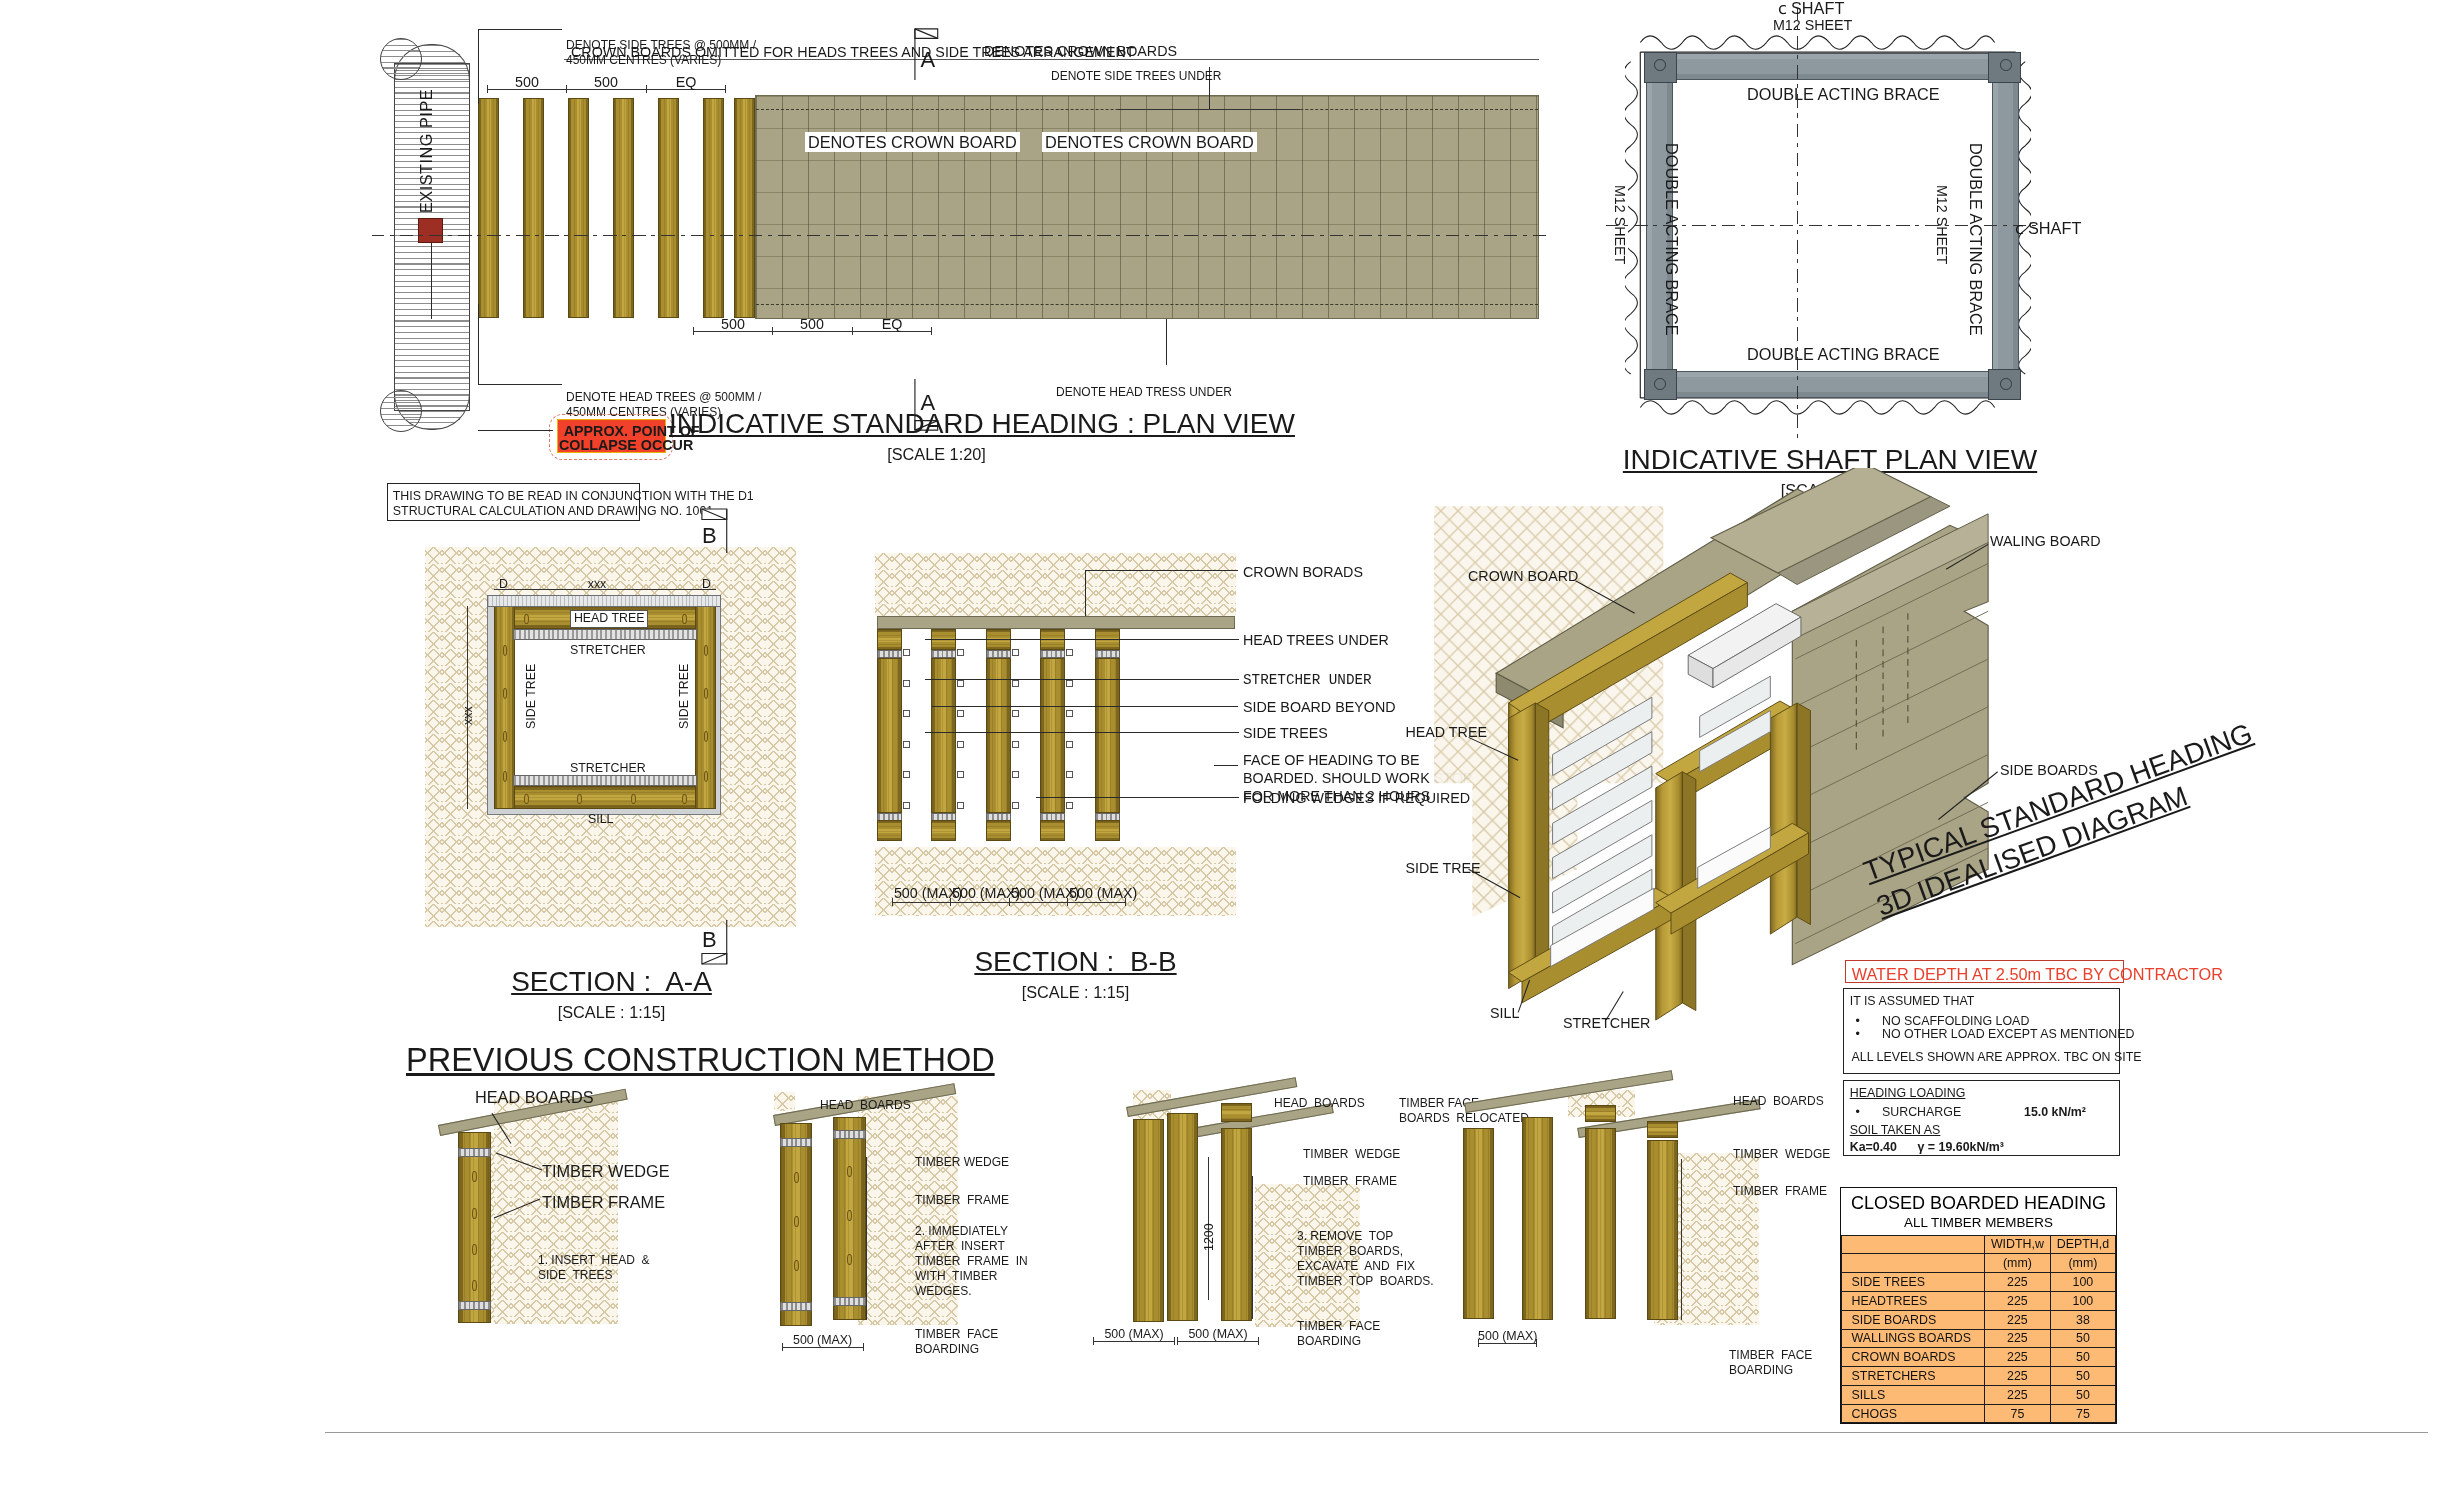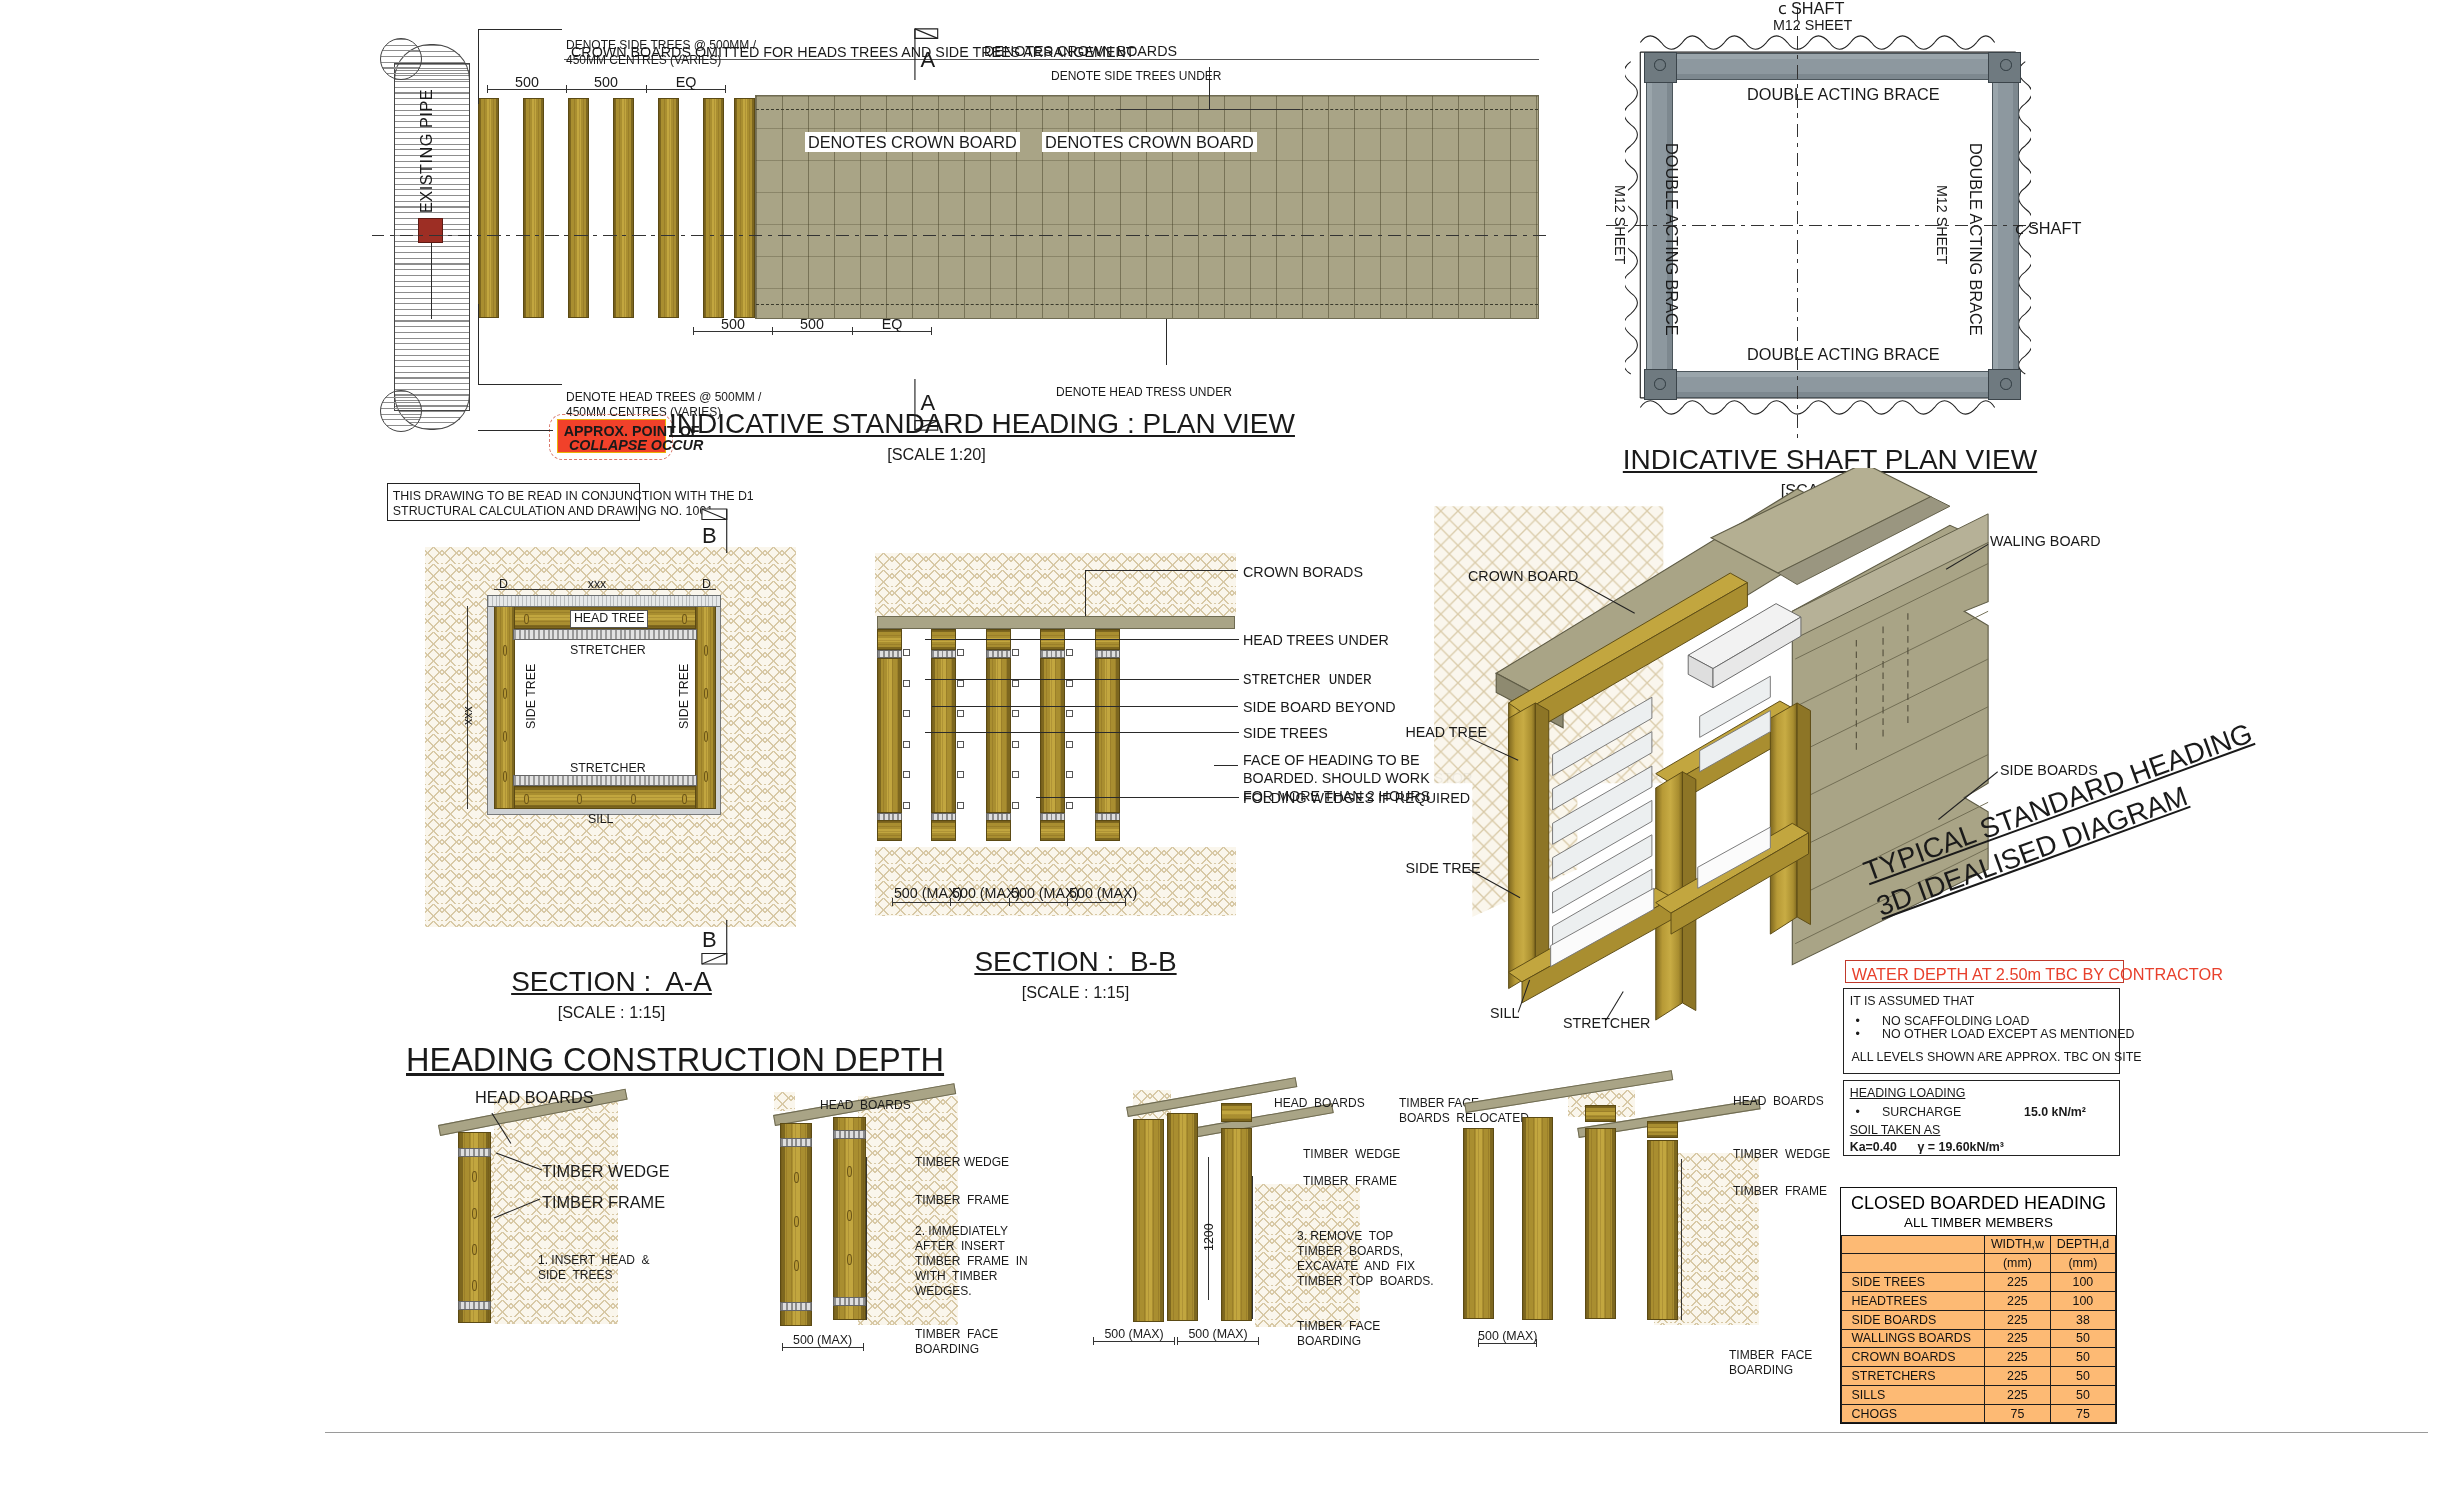--- a/index.html
+++ b/index.html
@@ -194,21 +194,21 @@
     <div class="abs leader" style="left:96px;top:367px;width:84px;"></div>
     <span class="abs txt t12" style="left:184px;top:354px;">DENOTE HEAD TREES @ 500MM /
 450MM CENTRES (VARIES)</span>
 
     <div class="abs leaderV" style="left:784px;top:302px;height:46px;"></div>
     <span class="abs txt t12" style="left:674px;top:349px;">DENOTE HEAD TRESS UNDER</span>
 
     <div class="abs cloud" style="left:167px;top:397px;width:124px;height:46px;"></div>
     <div class="abs redFill" style="left:175px;top:402px;width:109px;height:34px;">
       <span class="abs txt t10 bold" style="left:5.7px;top:2.9px;">APPROX. POINT OF</span>
-      <span class="abs txt t10 bold" style="left:11px;top:17px;font-style:italic;">COLLAPSE OCCUR</span>
+      <span class="abs txt t10 bold" style="left:1px;top:17px;">COLLAPSE OCCUR</span>
     </div>
     <div class="abs leader" style="left:96px;top:413px;width:75px;"></div>
 
     <div class="abs" style="left:531px;top:9.6px;">
       <svg width="38" height="55" viewBox="0 0 40 58">
         <path d="M2,2 L26,2 L26,12 L2,12 Z" fill="#fff" stroke="#222" stroke-width="1.2"></path>
         <path d="M2,2 L26,12" stroke="#222" stroke-width="1.2"></path>
         <line x1="2" y1="2" x2="2" y2="56" stroke="#222" stroke-width="1.2"></line>
       </svg>
       <span class="abs txt t14" style="left:7.6px;top:19px;">A</span>
@@ -645,21 +645,21 @@
             <tr>
               <td class="lbl">CHOGS</td>
               <td>75</td>
               <td>75</td>
             </tr>
           </tbody>
       </table>
     </div>
   </div>
 
-  <div class="abs txt t22 ul" style="left:406px;top:1040px;">HEADING CONSTRUCTION DEPTH</div>
+  <div class="abs txt t22 ul" style="left:406px;top:1040px;">PREVIOUS CONSTRUCTION METHOD</div>
 
   <div class="abs" style="left:435px;top:1075px;width:315px;height:268px;">
     <div class="abs ground" style="left:0;top:19px;width:153px;height:229px;clip-path:polygon(0 63px,17px 52px,191px 0,191px 229px,17px 229px,17px 63px);"></div>
     <div class="abs ground" style="left:59px;top:21px;width:124px;height:228px;"></div>
     <div class="abs" style="left:0;top:61px;width:55px;height:191px;background:#fff;"></div>
 
     <div class="abs board" style="left:3.8px;top:50px;width:191px;height:10.5px;transform:rotate(-11deg);transform-origin:left center;"></div>
 
     <div class="abs timber" style="left:23px;top:57px;width:32.5px;height:191px;">
       <div class="knot" style="left:13.4px;top:38px;"></div>

